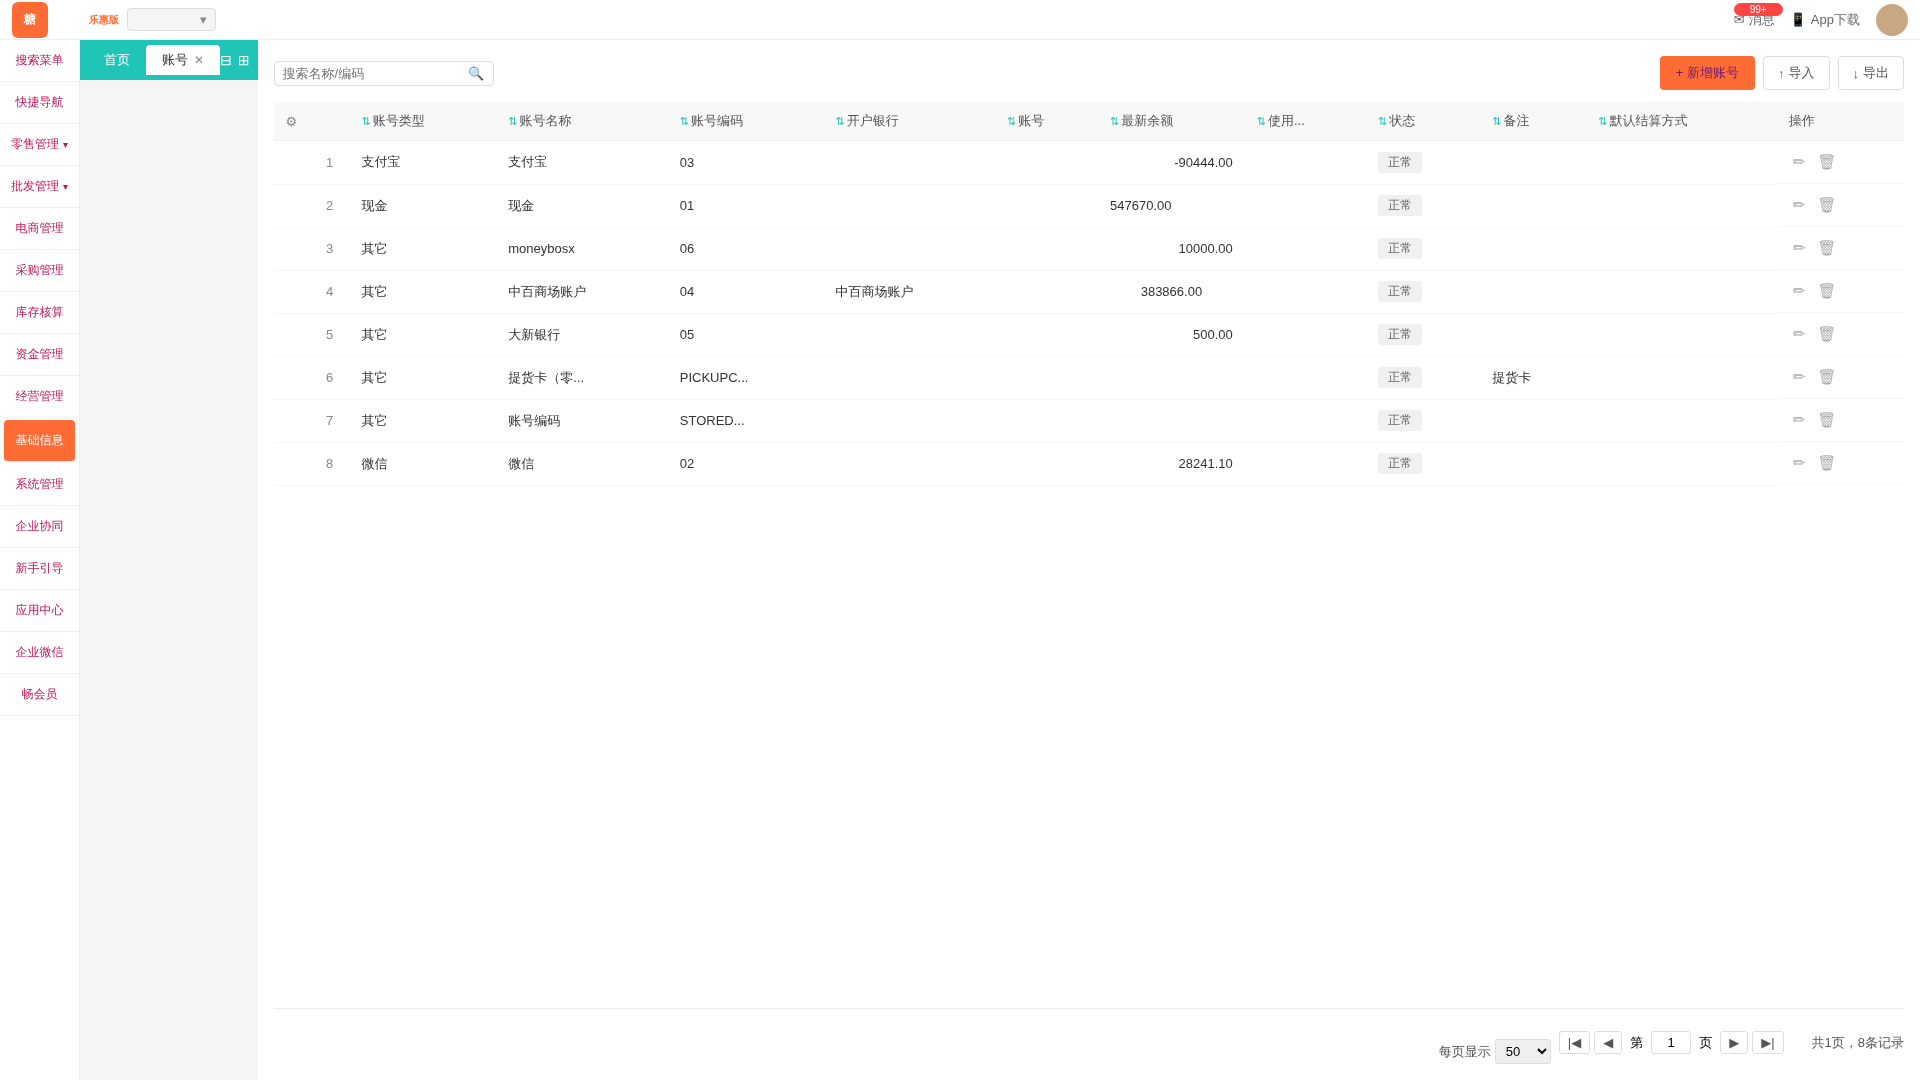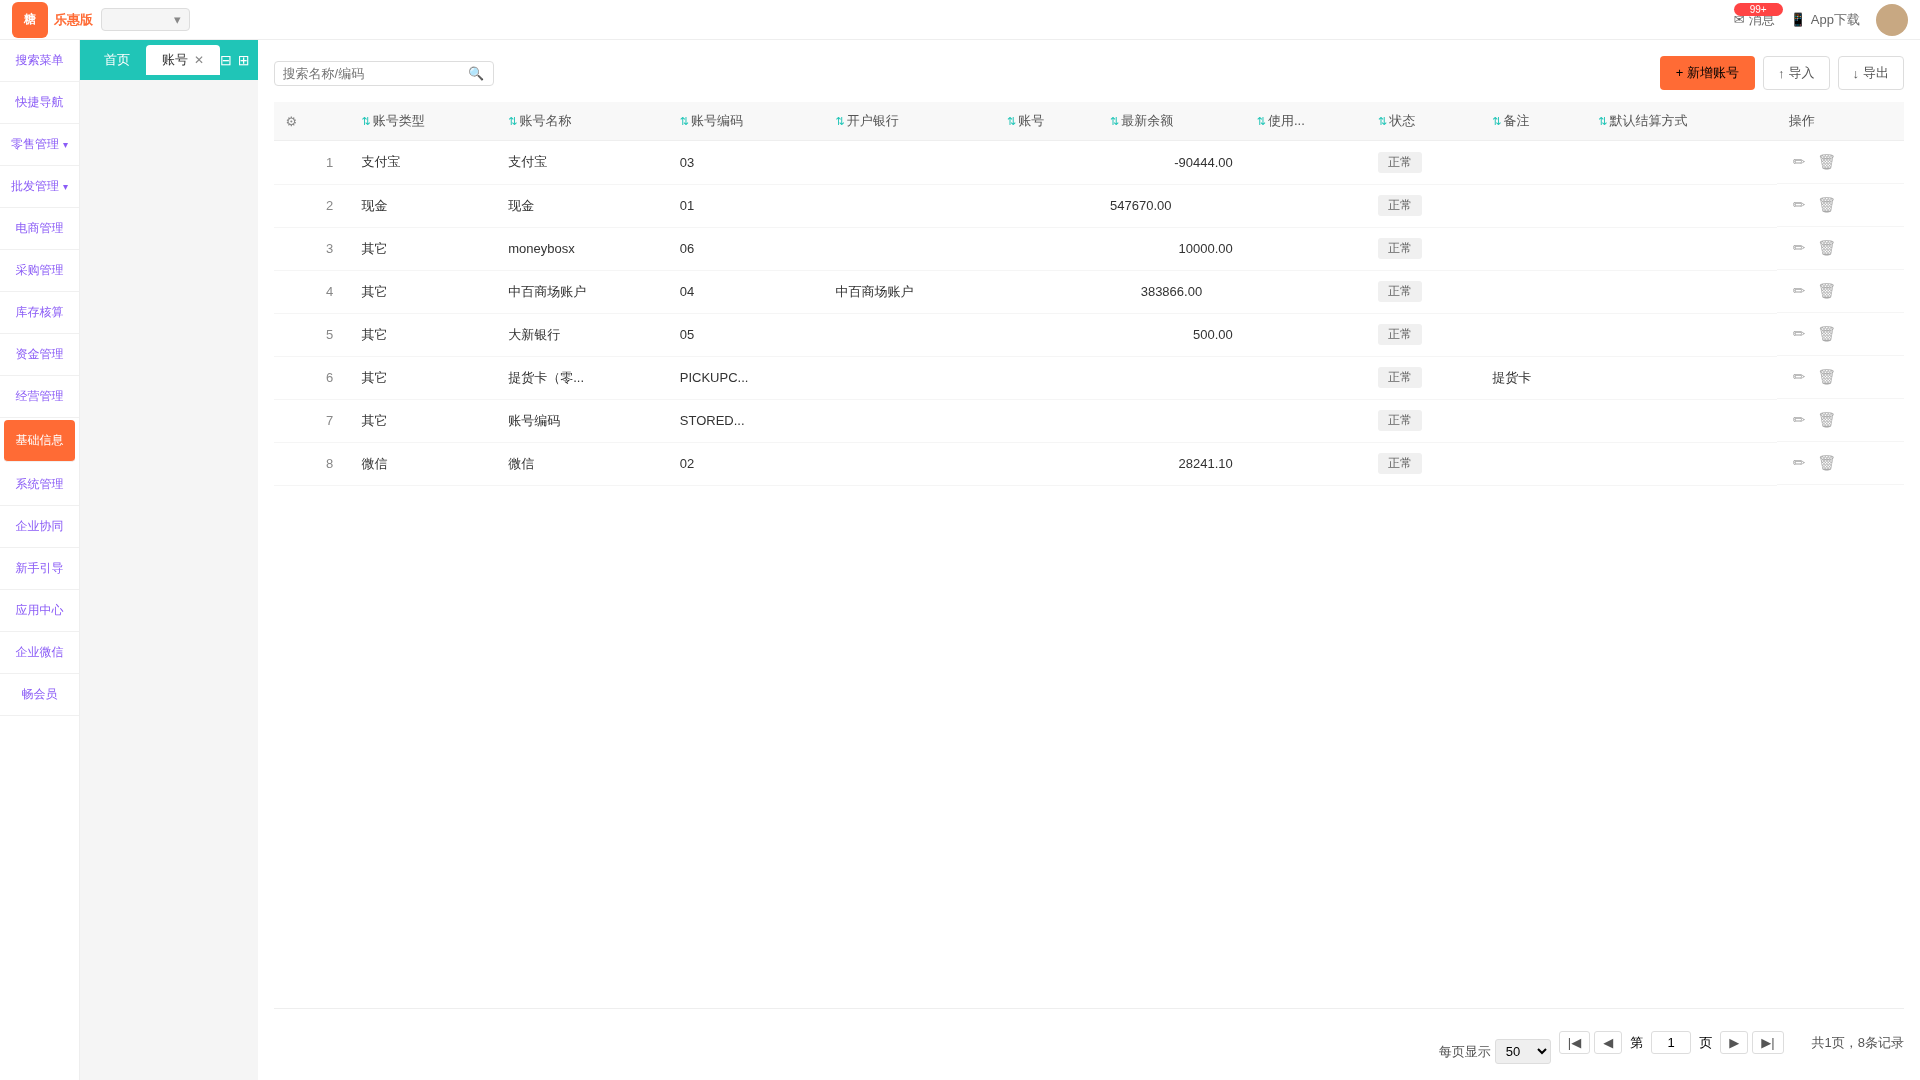--- a/index.html
+++ b/index.html
@@ -12,21 +12,21 @@
       display: flex;
       align-items: center;
       justify-content: space-between;
       padding: 0 12px;
       border-bottom: 1px solid #eee;
       flex-shrink: 0;
     }
     .topbar-left { display: flex; align-items: center; gap: 8px; }
     .logo-area { display: flex; align-items: center; gap: 6px; }
     .logo-icon { width: 36px; height: 36px; background: #ff6b35; border-radius: 6px; display: flex; align-items: center; justify-content: center; color: white; font-weight: bold; font-size: 12px; }
-    .logo-text { color: #ff6b35; font-size: 13px; font-weight: bold; }
+    .logo-text { color: #ff6b35; font-size: 10px; font-weight: bold; margin-left: 35px; }
     .store-select { display: flex; align-items: center; gap: 4px; background: #f5f5f5; border: 1px solid #ddd; border-radius: 4px; padding: 3px 8px; cursor: pointer; }
     .topbar-right { display: flex; align-items: center; gap: 16px; }
     .msg-btn { display: flex; align-items: center; gap: 4px; color: #666; cursor: pointer; position: relative; }
     .msg-badge { background: #f44; color: white; border-radius: 10px; font-size: 10px; padding: 1px 16px; position: absolute; top: -8px; right: -8px; }
     .app-btn { display: flex; align-items: center; gap: 4px; color: #666; cursor: pointer; }
     .avatar { width: 32px; height: 32px; border-radius: 50%; background: #ccc; overflow: hidden; }
 
     
     .main-layout { display: flex; flex: 1; overflow: hidden; }
 
@@ -37,21 +37,21 @@
       display: flex;
       flex-direction: column;
       border-right: 1px solid #eee;
       overflow-y: auto;
       flex-shrink: 0;
     }
     .sidebar-item {
       padding: 12px 4px;
       text-align: center;
       cursor: pointer;
-      color: #8b5cf6;
+      color: #be185d;
       font-size: 12px;
       border-bottom: 1px solid #f0f0f0;
     }
     .sidebar-item.active { background: #ff6b35; color: white; border-radius: 4px; margin: 2px 4px; }
 
     
     .content-area { flex: 1; display: flex; flex-direction: row; overflow: hidden; }
 
     
     .tab-bar {
@@ -98,21 +98,21 @@
       display: flex;
       align-items: center;
       border: 1px solid #ddd;
       border-radius: 4px;
       padding: 4px 8px;
       width: 220px;
       gap: 20px;
     }
     .search-box input { border: none; outline: none; font-size: 13px; width: 100%; color: #333; }
     .toolbar-right { display: flex; gap: 8px; }
-    .btn-primary { background: #ff6b35; color: #000000; border: none; border-radius: 4px; padding: 7px 16px; cursor: pointer; font-size: 13px; }
+    .btn-primary { background: #ff6b35; color: #701a75; border: none; border-radius: 4px; padding: 7px 16px; cursor: pointer; font-size: 13px; }
     .btn-secondary { background: white; color: #555; border: 1px solid #ddd; border-radius: 4px; padding: 7px 14px; cursor: pointer; font-size: 13px; display: flex; align-items: center; gap: 4px; }
 
     
     .table-container { flex: 1; overflow: auto; }
     table { width: 100%; border-collapse: collapse; }
     thead tr { background: #f8f8f8; }
     th {
       padding: 10px 12px;
       text-align: left;
       color: #555;

